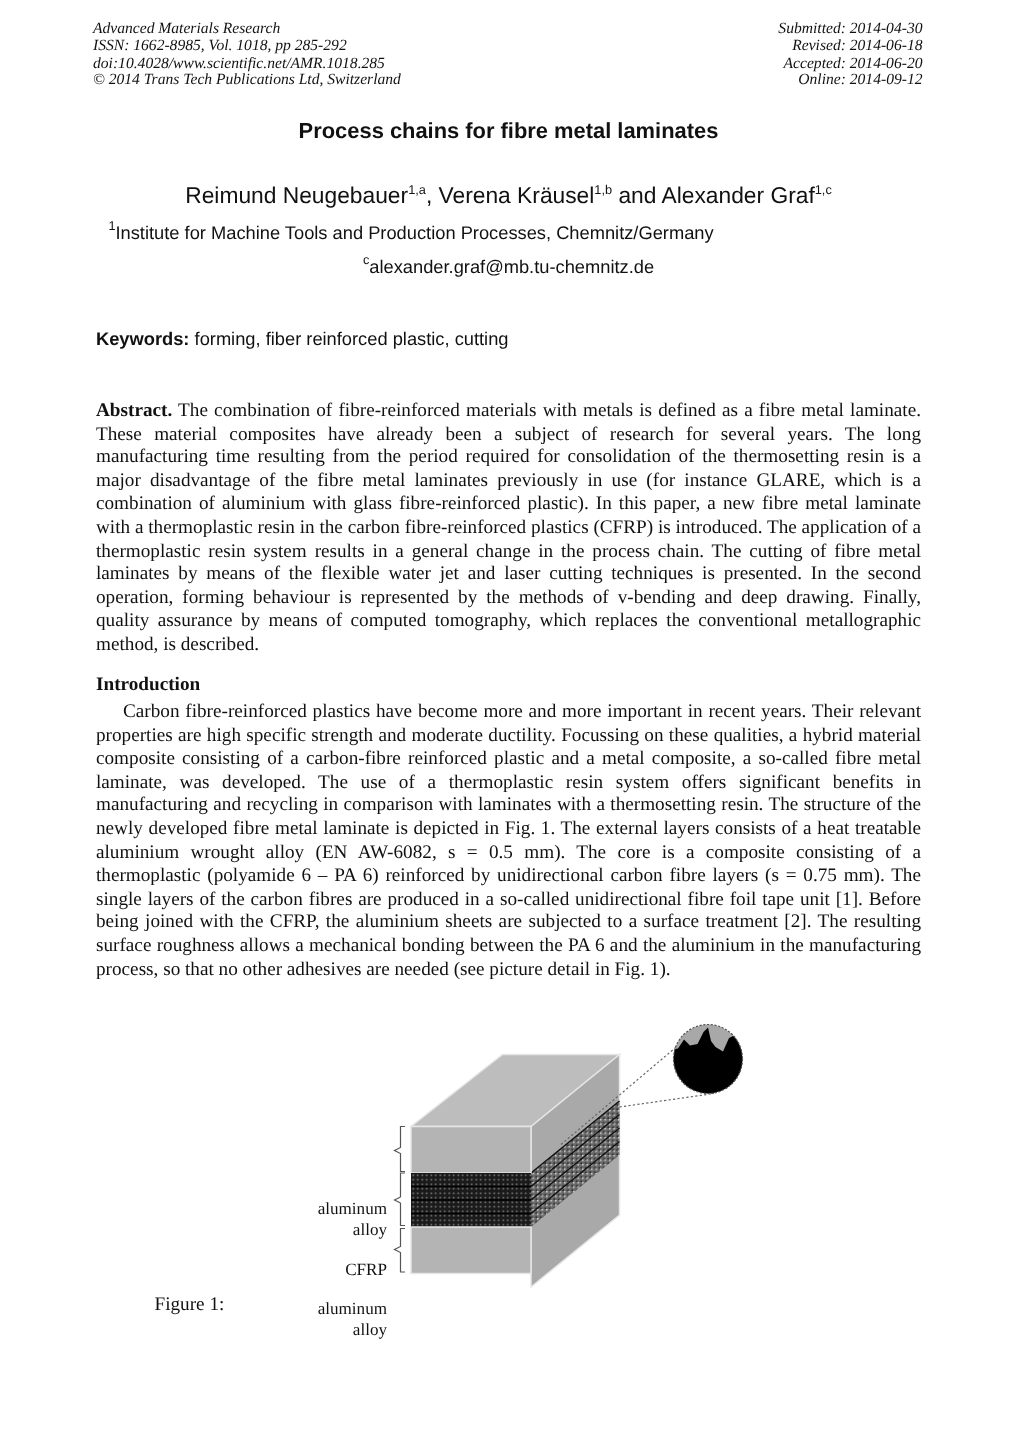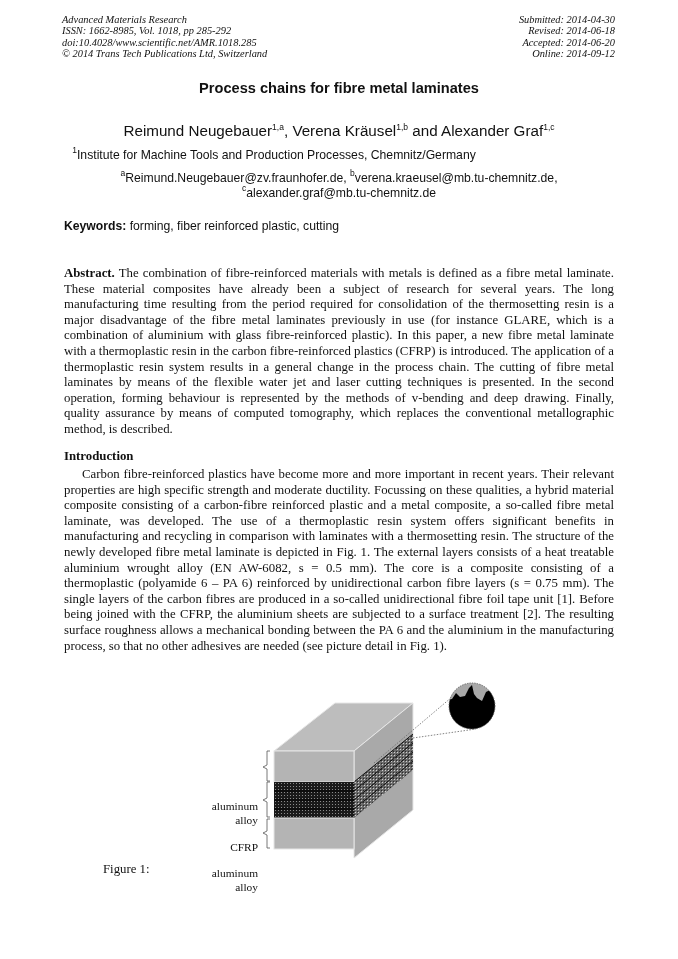--- a/index.html
+++ b/index.html
@@ -45,21 +45,20 @@
 
 <div class="authors">
   <span>Reimund Neugebauer</span><sup>1,a</sup><span>, </span><span>Verena Kräusel</span><sup>1,b</sup><span> and </span><span>Alexander Graf</span><sup>1,c</sup>
 </div>
 
 <div class="affil">
   <sup>1</sup><span>Institute for Machine Tools and Production Processes, Chemnitz/Germany</span>
 </div>
 
 <div class="emails">
-  <div><sup>a</sup><span>Reimund.Neugebauer@zv.fraunhofer.de, </span><sup>b</sup><span>verena.kraeusel@mb.tu-chemnitz.de,</span></div>
   <div><sup>c</sup><span>alexander.graf@mb.tu-chemnitz.de</span></div>
 </div>
 
 <div class="keywords">
   <b>Keywords:</b><span> forming, fiber reinforced plastic, cutting</span>
 </div>
 
 <div class="para abstract">
   <b>Abstract.</b><span> The combination of fibre-reinforced materials with metals is defined as a fibre metal laminate. These material composites have already been a subject of research for several years. The long manufacturing time resulting from the period required for consolidation of the thermosetting resin is a major disadvantage of the fibre metal laminates previously in use (for instance GLARE, which is a combination of aluminium with glass fibre-reinforced plastic). In this paper, a new fibre metal laminate with a thermoplastic resin in the carbon fibre-reinforced plastics (CFRP) is introduced. The application of a thermoplastic resin system results in a general change in the process chain. The cutting of fibre metal laminates by means of the flexible water jet and laser cutting techniques is presented. In the second operation, forming behaviour is represented by the methods of v-bending and deep drawing. Finally, quality assurance by means of computed tomography, which replaces the conventional metallographic method, is described.</span>
 </div>

